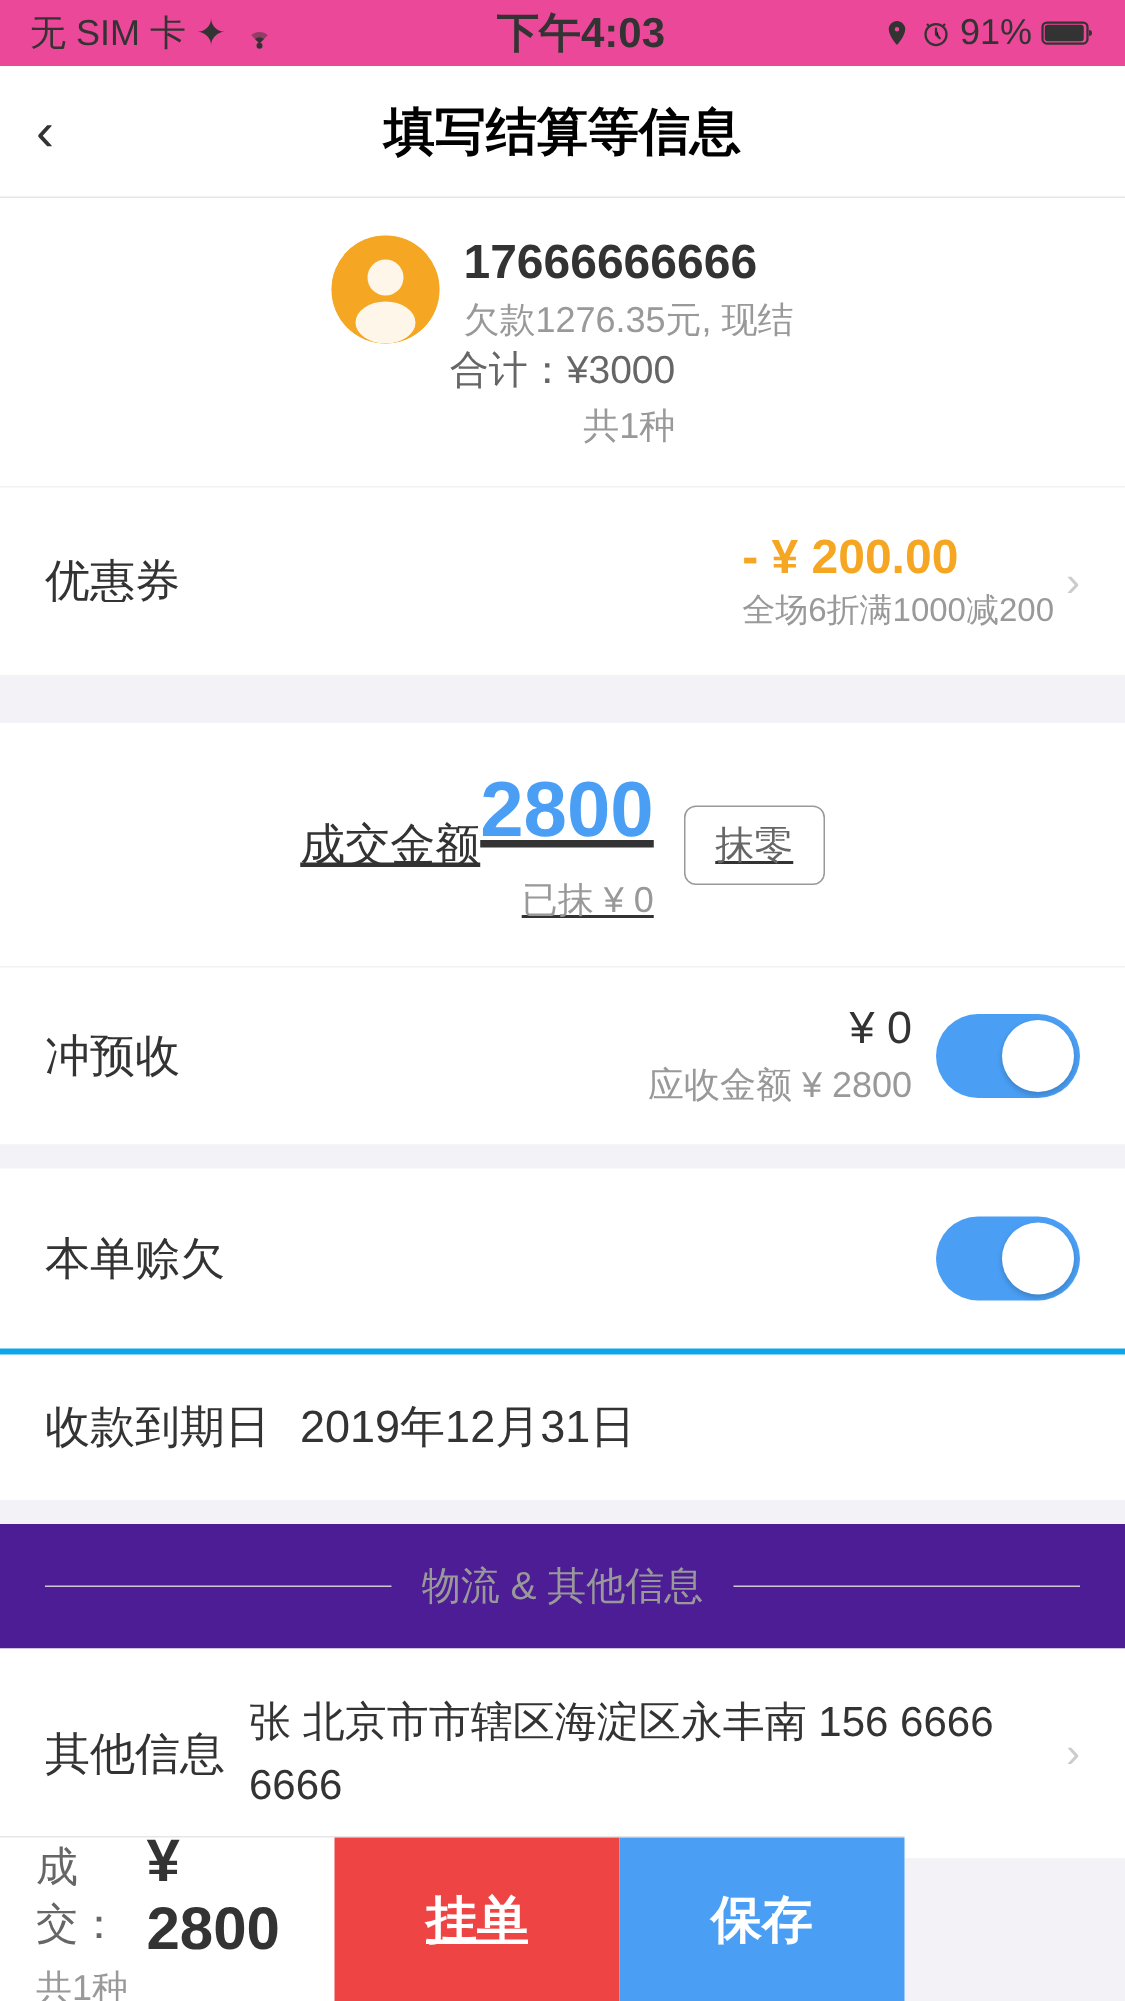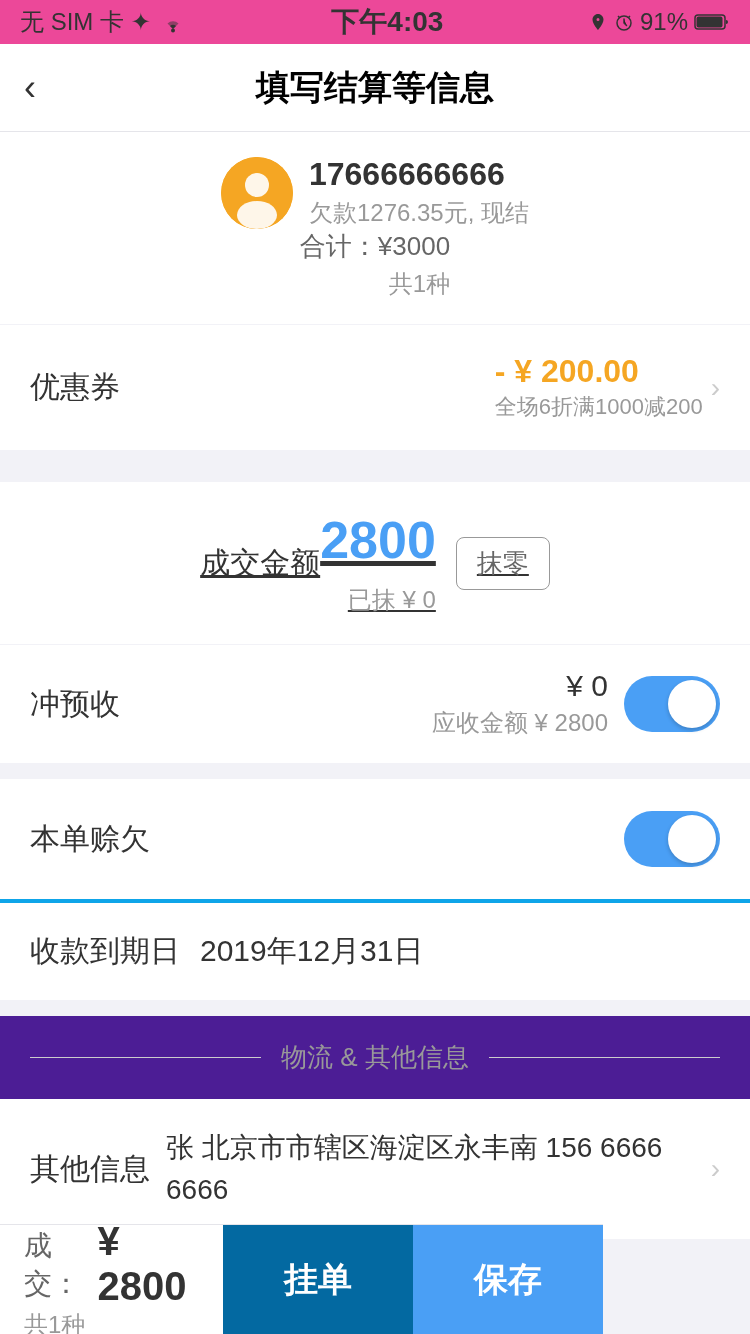--- a/index.html
+++ b/index.html
@@ -227,21 +227,21 @@
     .footer-btn {
       width: 190px;
       display: flex;
       align-items: center;
       justify-content: center;
       font-size: 34px;
       font-weight: 600;
       color: #fff;
       cursor: pointer;
     }
-    .footer-btn.hang { background: #0369a1; }
+    .footer-btn.hang { background: #ef4444; text-decoration: underline; }
     .footer-btn.save { background: #4a9ff5; }
   </style>
 </head>
 <body>
 
 <div class="status-bar">
   <div class="status-left">
     <span>无 SIM 卡 ✦</span>
     <svg width="28" height="22" viewBox="0 0 28 22">
       <path d="M14 18l3-3a4.5 4.5 0 00-6 0l3 3z" fill="#333"></path>

